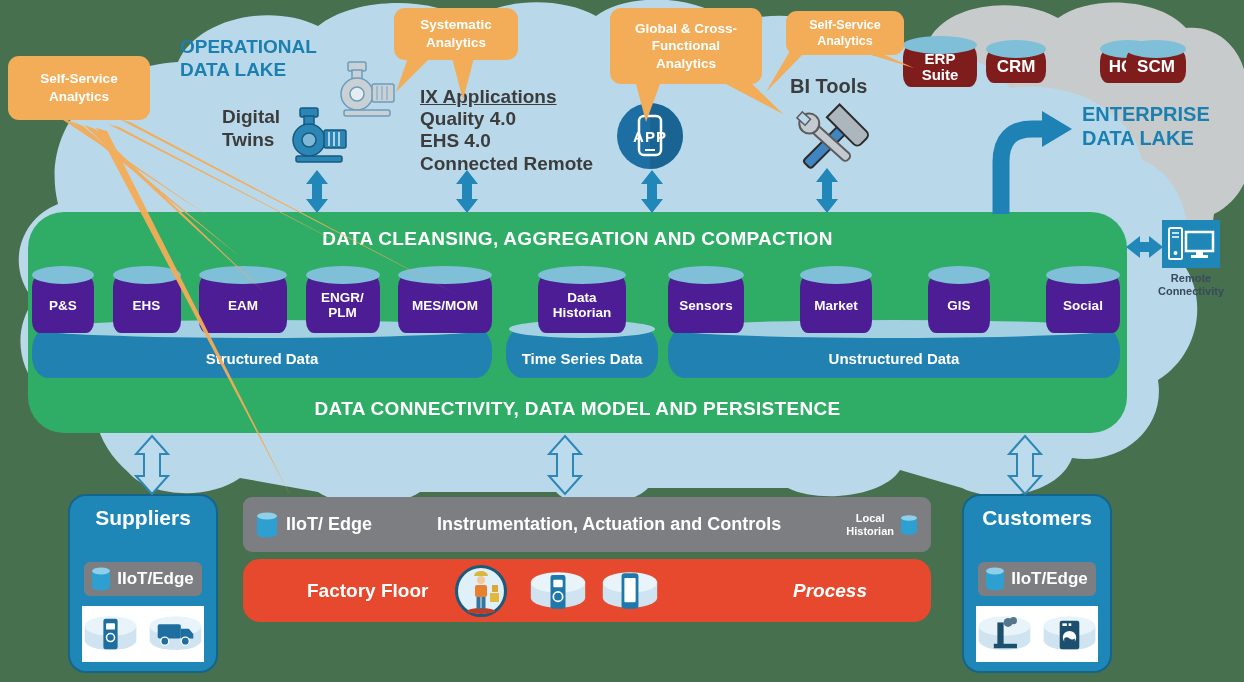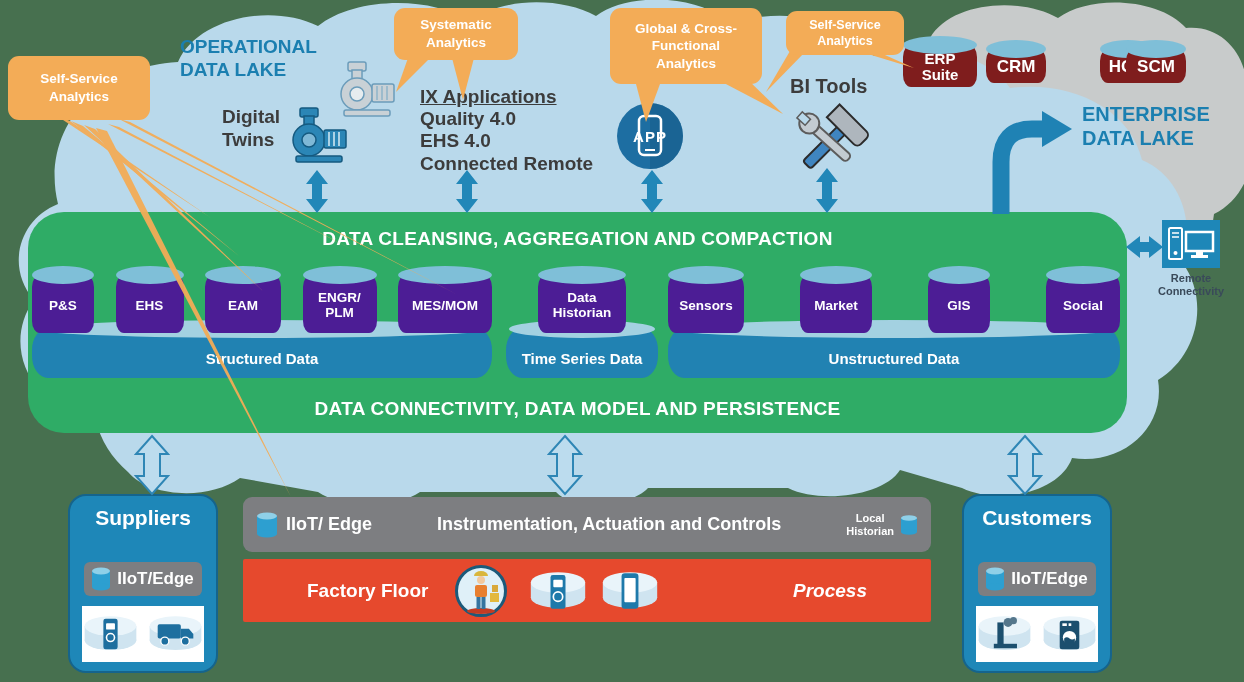--- a/index.html
+++ b/index.html
@@ -50,21 +50,21 @@
     display:flex;align-items:center;justify-content:center;gap:7px;color:#fff;font-weight:bold;font-size:17px;}
   .side-panel{position:absolute;left:12px;right:12px;top:110px;height:56px;background:#fff;
     display:flex;align-items:center;justify-content:center;gap:8px;}
 
   #edge-bar{position:absolute;left:243px;top:497px;width:688px;height:55px;background:#7d7e81;border-radius:9px;
     display:flex;align-items:center;padding:0 14px;box-sizing:border-box;color:#fff;z-index:1;}
   #edge-bar .iiot{font-weight:bold;font-size:18px;margin-left:9px;}
   #edge-bar .title{flex:1;text-align:center;font-weight:bold;font-size:18px;}
   #edge-bar .lh{font-weight:bold;font-size:11px;line-height:1.15;text-align:center;margin-right:7px;}
 
-  #floor-bar{position:absolute;left:243px;top:559px;width:688px;height:63px;background:#e6492d;border-radius:2px;
+  #floor-bar{position:absolute;left:243px;top:559px;width:688px;height:63px;background:#e6492d;border-radius:17px;
     display:flex;align-items:center;padding:0 0 0 64px;box-sizing:border-box;color:#fff;z-index:1;}
   #floor-bar .fl{font-weight:bold;font-size:19px;}
   #floor-bar .pr{font-weight:bold;font-size:19px;margin-left:auto;margin-right:64px;font-style:italic;}
 
   
   #app-icon{position:absolute;left:617px;top:103px;width:66px;height:66px;z-index:2;}
   #app-icon .app-lbl{position:absolute;left:0;right:0;top:25px;text-align:center;color:#fff;font-weight:bold;
     font-size:15px;letter-spacing:1px;}
 
   
@@ -99,21 +99,21 @@
     <div class="banner" style="top:16px;">DATA CLEANSING, AGGREGATION AND COMPACTION</div>
 
     <div class="grp" style="left:4px;top:54px;width:460px;">
       <div class="cylrow">
         <div class="cyl" style="width:62px;">
             <div class="lbl preline">P&amp;S</div>
           </div>
         <div class="cyl" style="width:68px;">
             <div class="lbl preline">EHS</div>
           </div>
-        <div class="cyl" style="width:76px;">
+        <div class="cyl" style="width:76px;padding-left:12px;">
             <div class="lbl preline">EAM</div>
           </div>
         <div class="cyl" style="width:74px;">
             <div class="lbl preline">ENGR/
 PLM</div>
           </div>
         <div class="cyl" style="width:94px;">
             <div class="lbl preline">MES/MOM</div>
           </div>
       </div>

